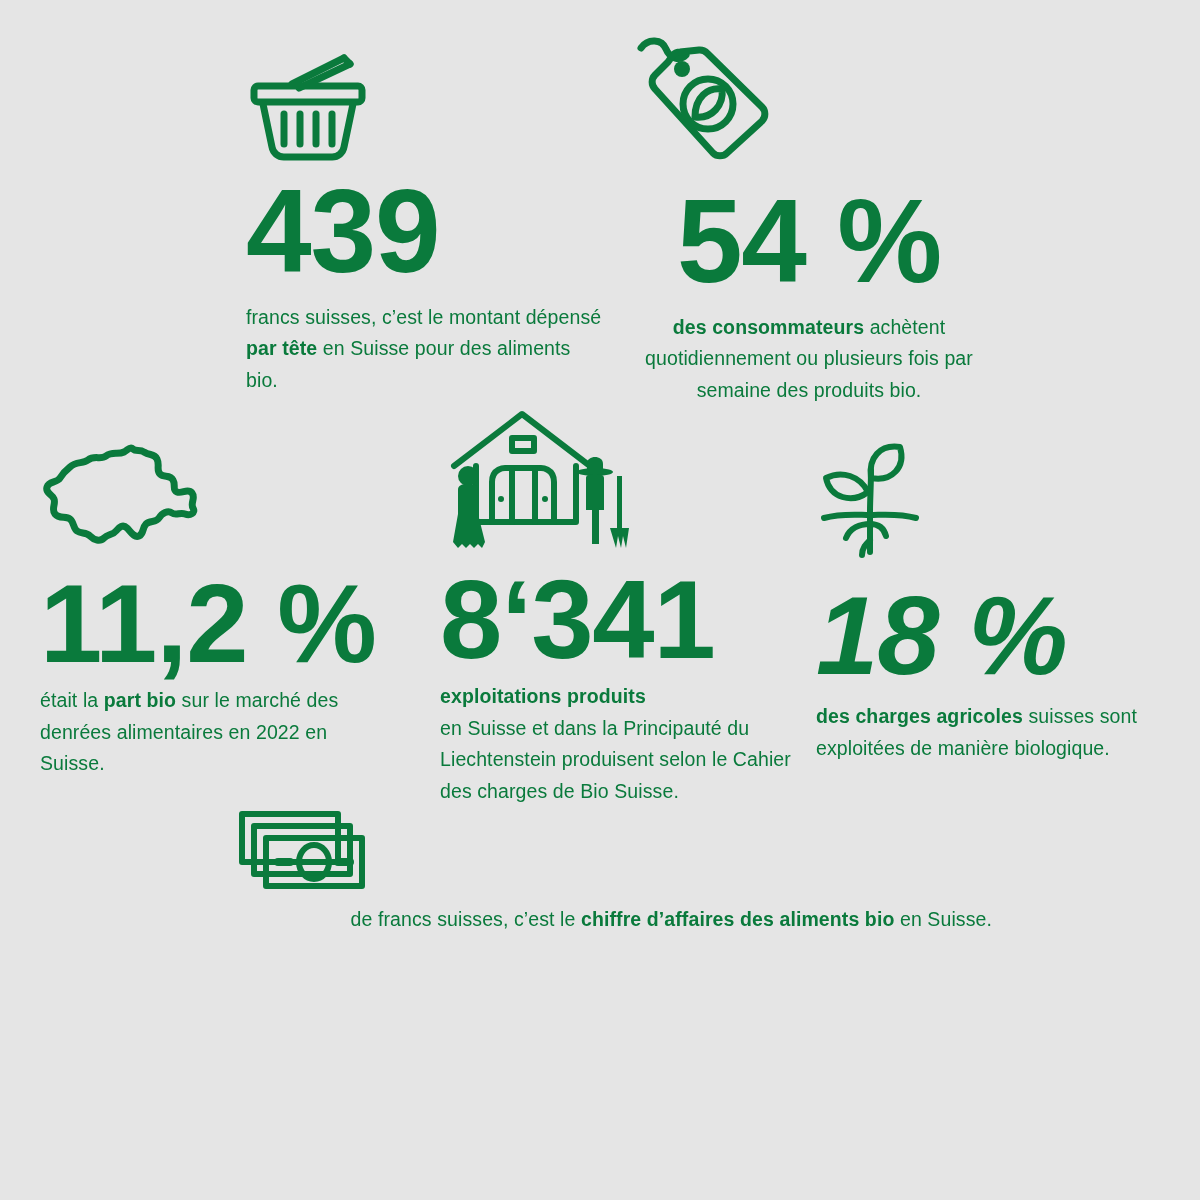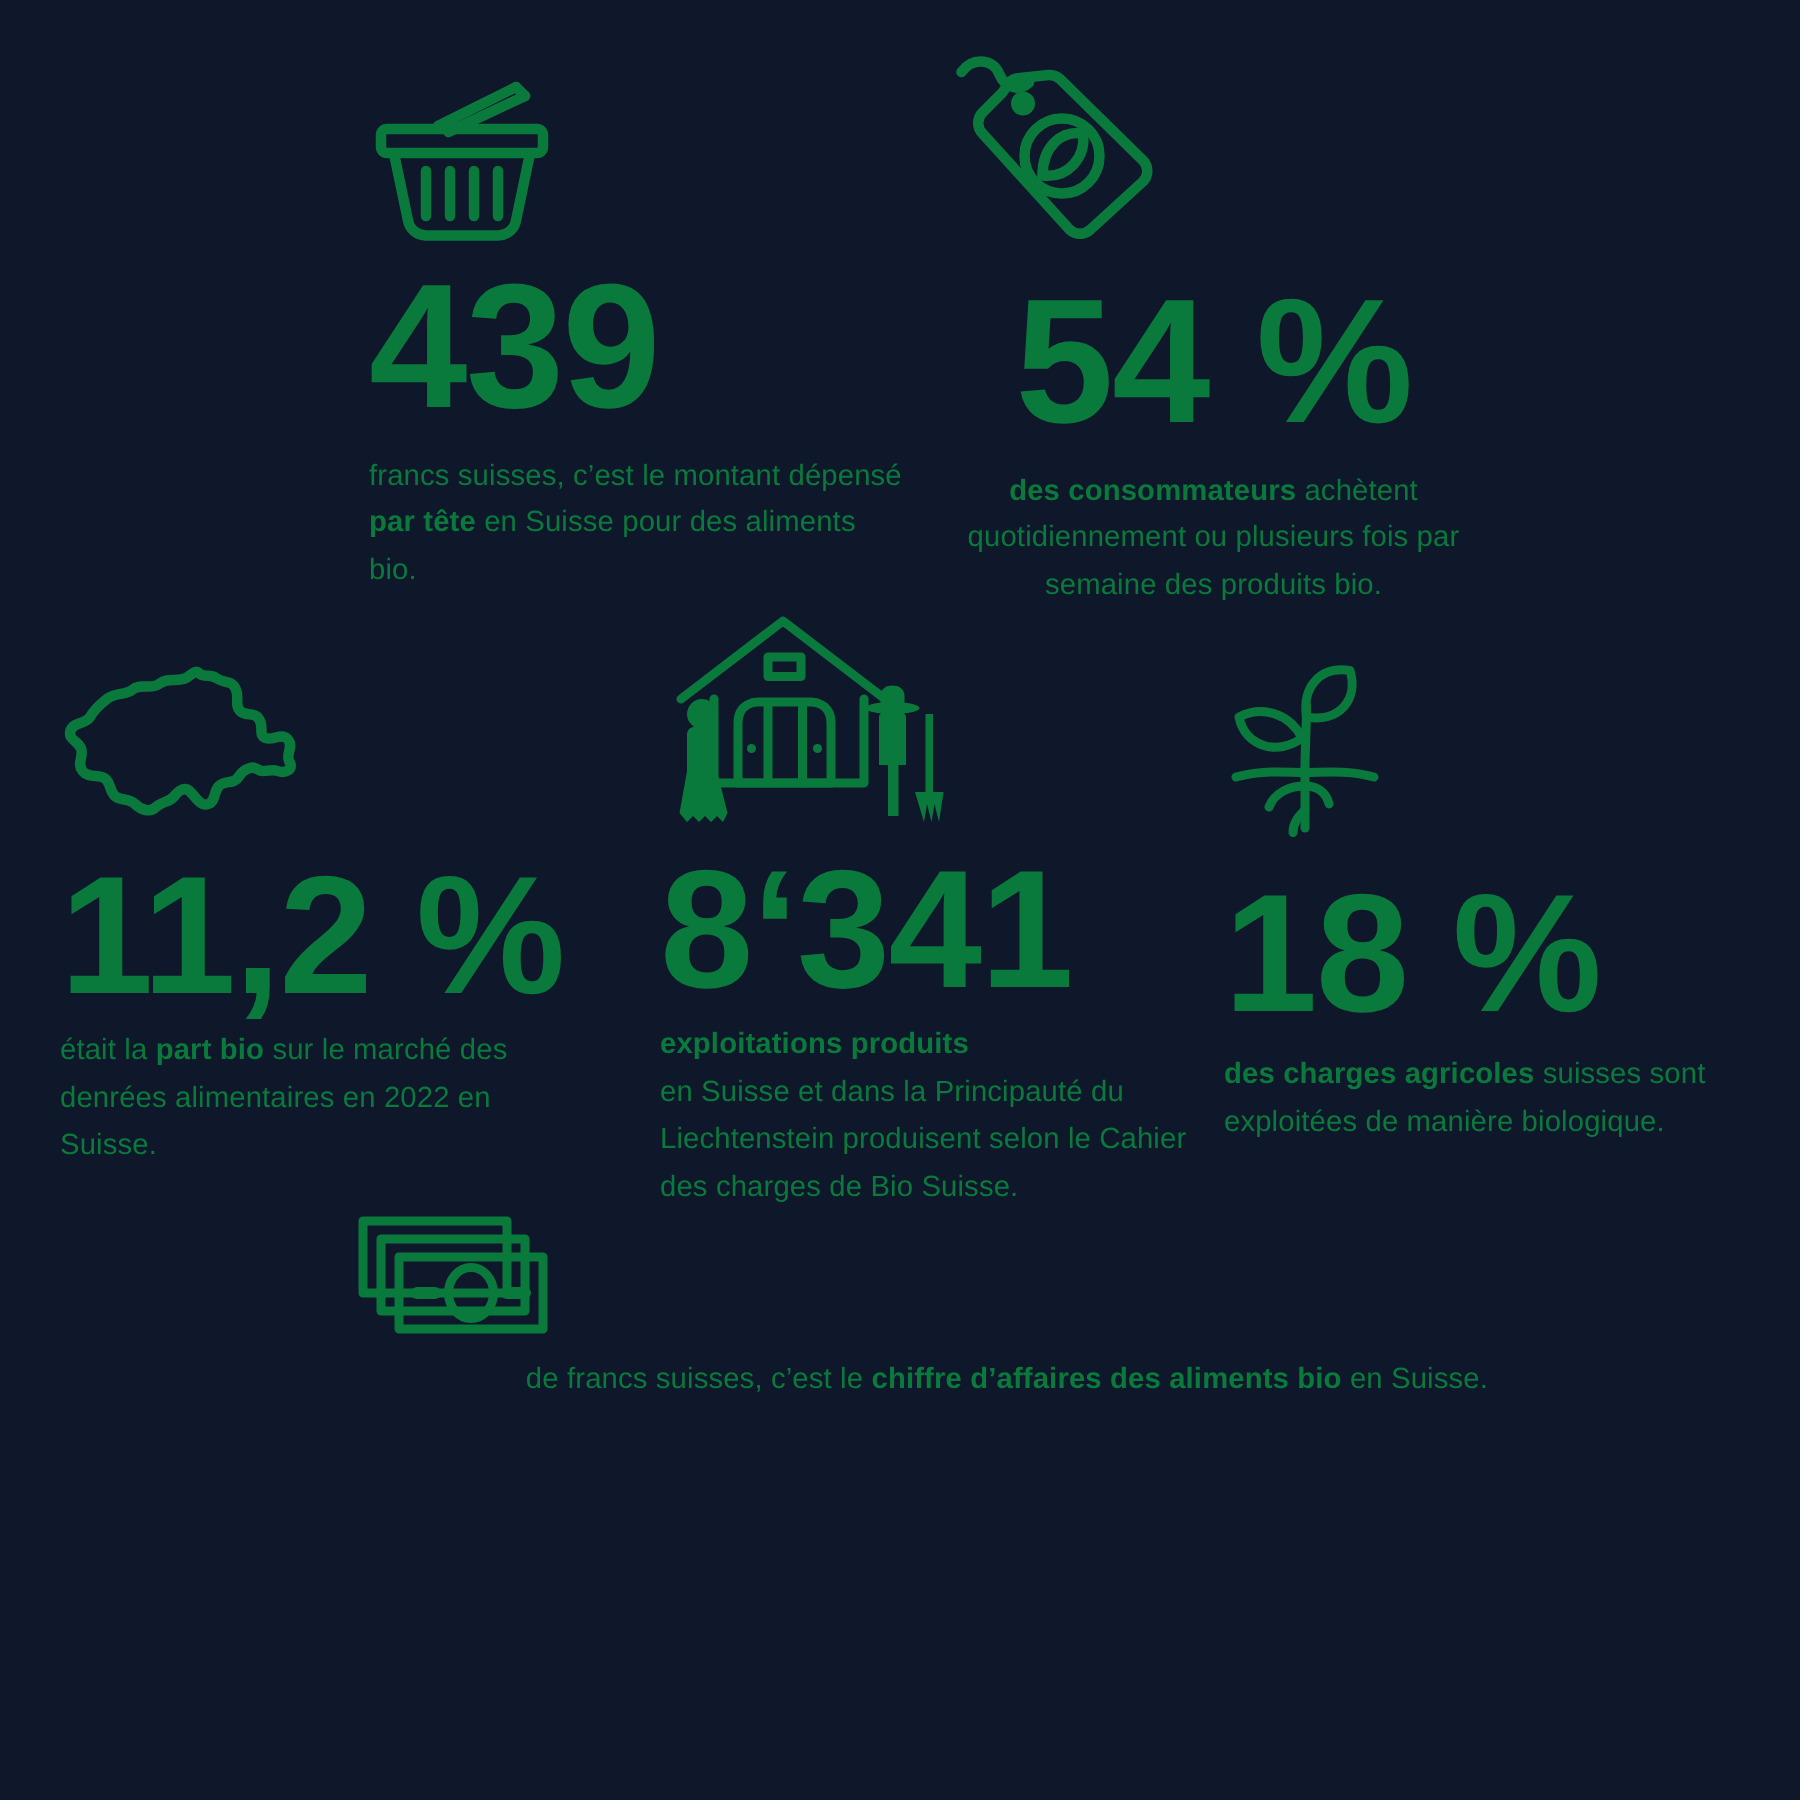--- a/index.html
+++ b/index.html
@@ -50,36 +50,36 @@
   #stat-consumers  { left: 634px; top: 31px;  width: 350px; text-align: center; }
   #stat-share      { left: 40px;  top: 440px; width: 350px; }
   #stat-farms      { left: 440px; top: 406px; width: 360px; }
   #stat-land       { left: 816px; top: 440px; width: 360px; }
   #stat-turnover   { left: 232px; top: 806px; width: 760px; }
 
   #stat-spend .big-number     { font-size: 118px; margin-top: 10px; }
   #stat-consumers .big-number { font-size: 118px; margin-top: 14px; }
   #stat-share .big-number     { font-size: 112px; margin-top: 14px; }
   #stat-farms .big-number     { font-size: 112px; margin-top: 10px; }
-  #stat-land .big-number      { font-size: 112px; margin-top: 16px; }
+  #stat-land .big-number      { font-size: 112px; margin-top: 16px; font-style: italic; }
   #stat-turnover .big-number  { font-size: 150px; margin-top: 18px; }
 
   #stat-spend .caption     { margin-top: 16px; }
   #stat-consumers .caption { margin-top: 16px; }
   #stat-share .caption     { margin-top: 10px; }
   #stat-farms .caption     { margin-top: 10px; }
   #stat-land .caption      { margin-top: 14px; }
   #stat-turnover .caption  { margin-top: 6px; text-align: right; }
 
   svg { display: block; }
 </style>
 </head>
 <body>
 
-<div id="infographic" style="background: #0f172a;">
+<div id="infographic" style="background: #e5e5e5;">
 
   <div class="stat" id="stat-spend">
     <span class="icon-wrap">
       <svg width="125" height="115" viewBox="0 0 125 115" fill="none" stroke="#0a7a3c" stroke-width="7" stroke-linecap="round" stroke-linejoin="round">
         <path d="M46 32 L98 6" stroke-width="7"></path>
         <path d="M53 36 L104 12" stroke-width="7"></path>
         <path d="M98 6 L104 12" stroke-width="7"></path>
         <rect x="8" y="34" width="108" height="16" rx="4"></rect>
         <path d="M17 52 L26 95 a12 12 0 0 0 12 10 h48 a12 12 0 0 0 12 -10 L107 52"></path>
         <line x1="38" y1="62" x2="38" y2="92"></line>

